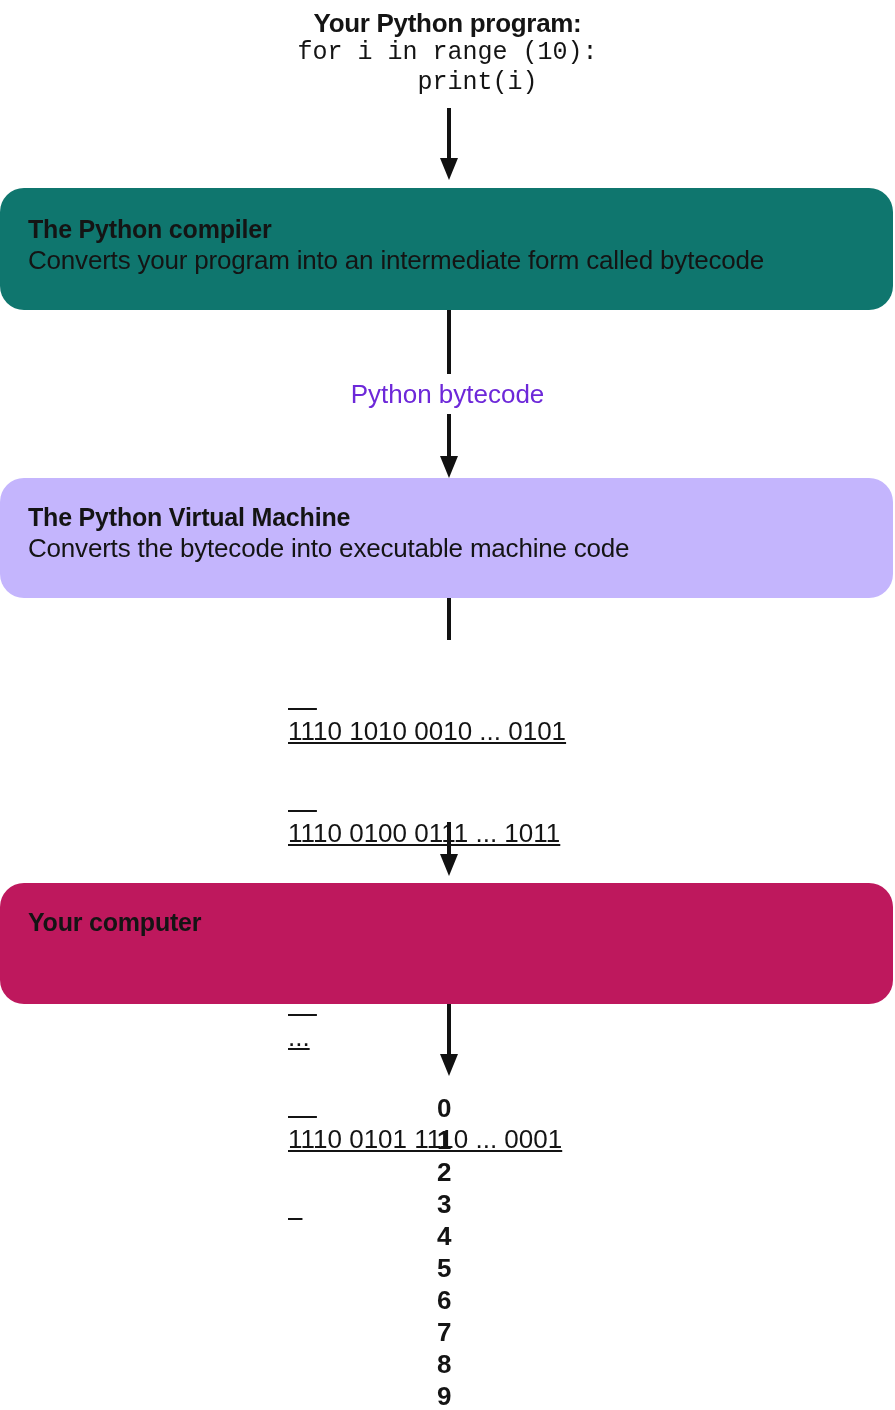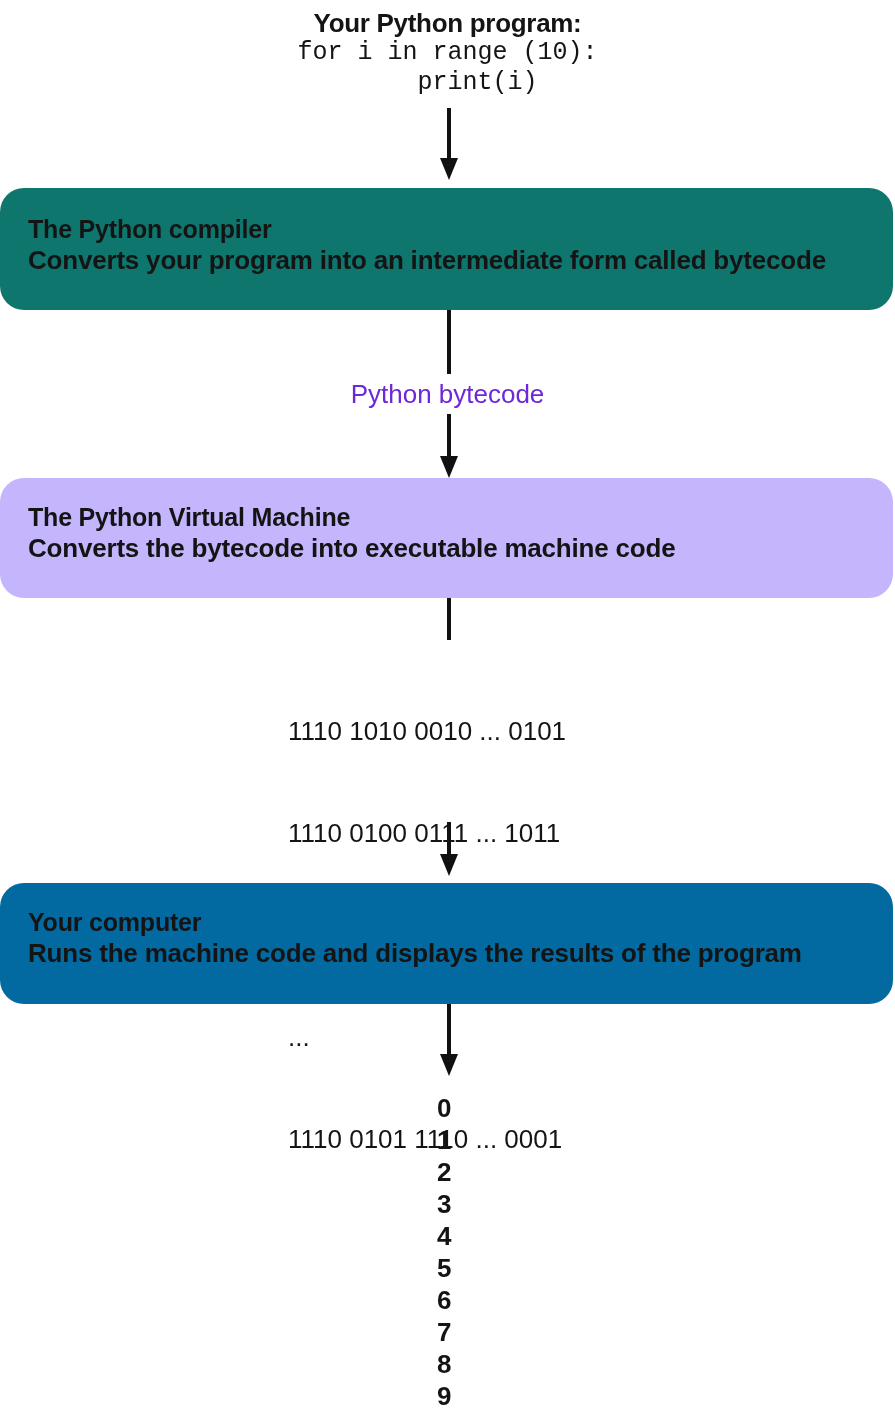--- a/index.html
+++ b/index.html
@@ -62,21 +62,20 @@
     font-size: 25px;
     line-height: 30px;
     letter-spacing: -0.2px;
     color: #141414;
   }
   .box-desc {
     font-size: 26px;
     line-height: 33px;
     letter-spacing: -0.2px;
     color: #141414;
-    font-weight: bold;
   }
 
   #box-compiler  { top: 180px; height: 122px; background: #c3e070; }
   #box-pvm       { top: 470px; height: 120px; background: #d3e4f3; }
   #box-computer  { top: 875px; height: 121px; background: #fcb35c; }
 
   .box-inner { position: absolute; left: 28px; }
   #box-compiler  .box-inner { top: 26px; }
   #box-pvm       .box-inner { top: 24px; }
   #box-computer  .box-inner { top: 24px; }
@@ -141,20 +140,21 @@
 
   .binary-block {
     position: absolute;
     left: 288px;
     top: 638px;
     font-size: 26px;
     line-height: 34px;
     color: #141414;
     white-space: pre;
     text-align: left;
+    text-decoration: underline;
   }
   .binary-line { white-space: pre; }
 
   .output-block {
     position: absolute;
     left: 437px;
     top: 1084px;
     font-size: 26px;
     line-height: 32px;
     font-weight: bold;
@@ -204,24 +204,23 @@
   </div>
   <div class="label-mask" id="mask-binary"></div>
   <div class="binary-block" id="machine-code-block">
     <div class="binary-line">1110 1010 0010 ... 0101</div>
     <div class="binary-line">1110 0100 0111 ... 1011</div>
     <div class="binary-line">1110 1000 0000 ... 0000</div>
     <div class="binary-line">...</div>
     <div class="binary-line">1110 0101 1110 ... 0001</div>
   </div>
 
-  <div class="box" id="box-computer" style="background: #0369a1; padding-left: 9px;">
+  <div class="box" id="box-computer" style="background: #be185d; padding-left: 9px;">
     <div class="box-inner">
       <div class="box-title">Your computer</div>
-      <div class="box-desc">Runs the machine code and displays the results of the program</div>
     </div>
   </div>
 
   <div class="arrow" id="arrow-4">
     <div class="shaft"></div>
     <div class="head"></div>
   </div>
 
   <div class="output-block">
     <div class="output-line">0</div>

